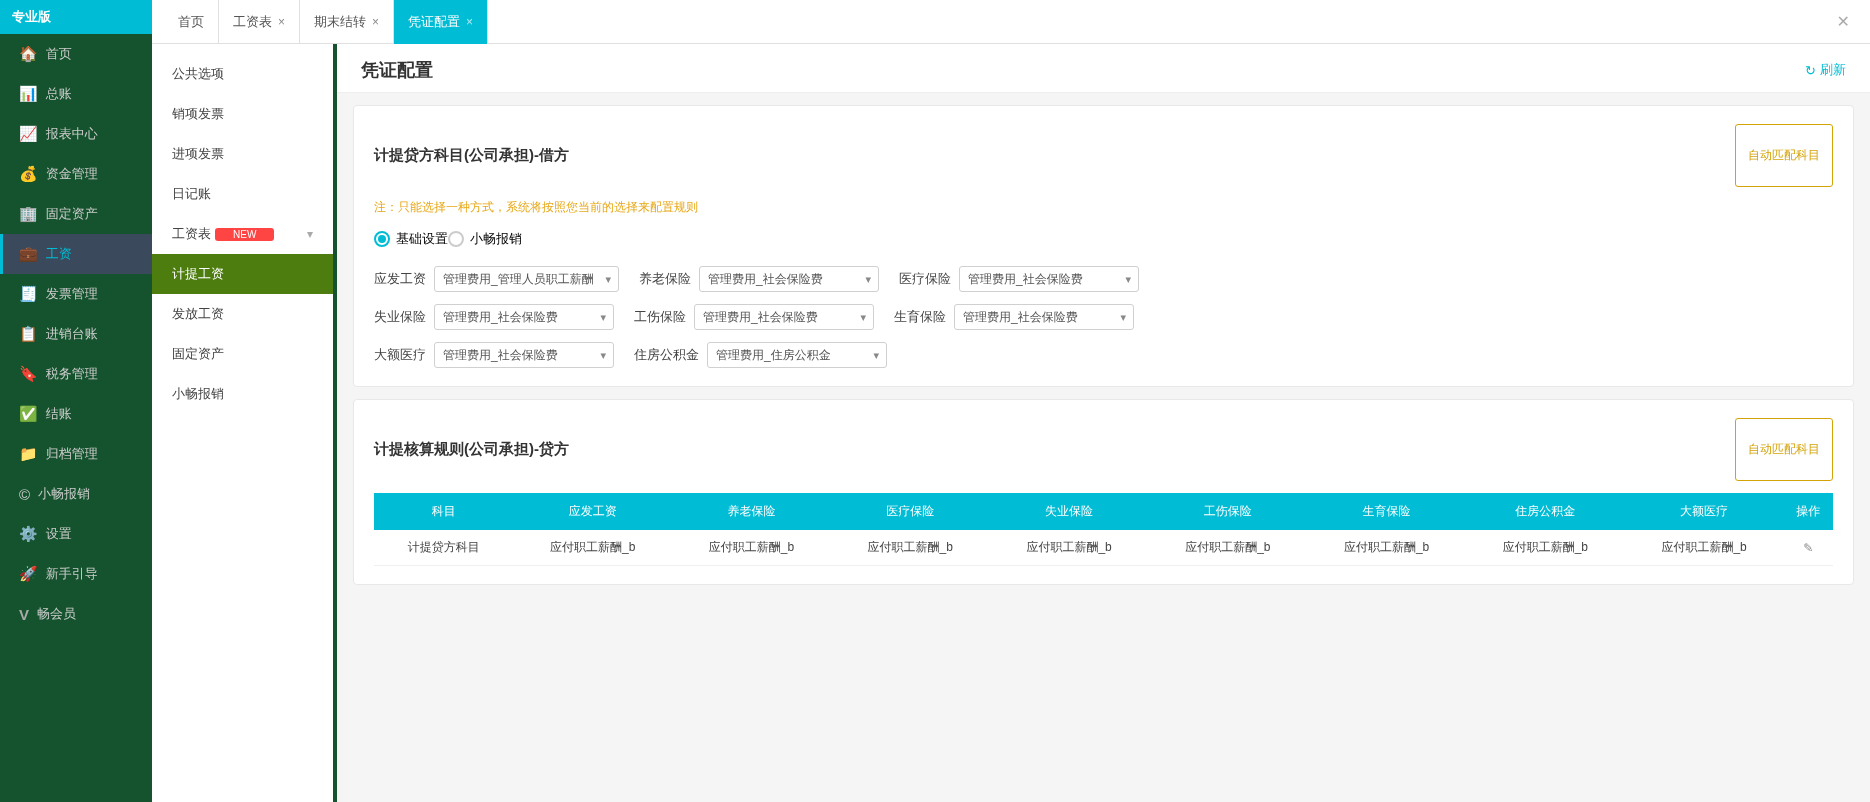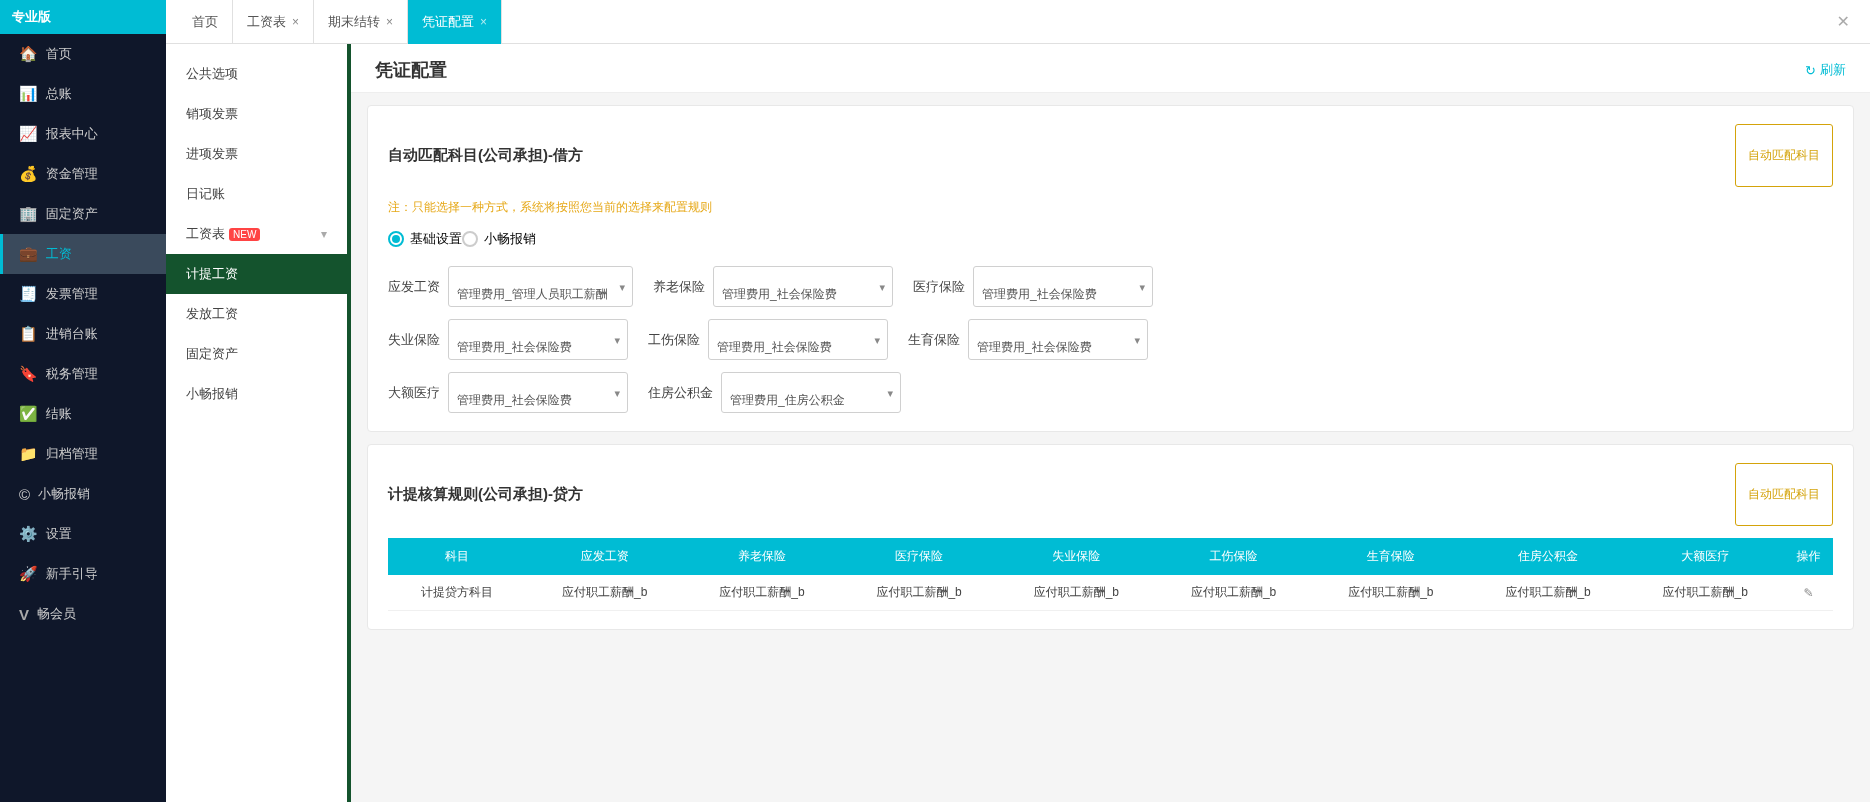--- a/index.html
+++ b/index.html
@@ -1,21 +1,21 @@
 <!DOCTYPE html>
 <html><head>
   <meta charset="utf-8">
   <style>
     * { box-sizing: border-box; margin: 0; padding: 0; }
     body { font-family: 'Microsoft YaHei', Arial, sans-serif; font-size: 13px; background: #f5f5f5; display: flex; height: 802px; overflow: hidden; }
 
     
     .sidebar {
-      width: 166px;
-      background: #0f172a;
+      width: 152px;
+      background: #14532d;
       color: #ccc;
       display: flex;
       flex-direction: column;
       flex-shrink: 0;
       height: 100%;
     }
     .sidebar-header {
       background: #00bcd4;
       color: white;
       font-size: 13px;
@@ -104,26 +104,26 @@
     }
     .sub-nav-item {
       padding: 11px 20px;
       cursor: pointer;
       font-size: 13px;
       color: #444;
       display: flex;
       align-items: center;
       justify-content: space-between;
     }
-    .sub-nav-item.active { background: #14532d; color: white; text-align: center; }
+    .sub-nav-item.active { background: #4d7c0f; color: white; text-align: center; }
     .new-badge {
       background: #ff4444;
       color: white;
       font-size: 10px;
-      padding: 1px 4px;
+      padding: 1px 18px;
       border-radius: 3px;
       margin-left: 4px;
     }
 
     
     .page-content {
       flex: 1;
       padding: 0;
       overflow-y: auto;
       background: #f5f5f5;
@@ -247,21 +247,21 @@
       right: 8px;
       top: 50%;
       transform: translateY(-50%);
       color: #888;
       pointer-events: none;
       font-size: 11px;
     }
     .select-wrapper select {
       border: 1px solid #d0d0d0;
       border-radius: 3px;
-      padding: 20px 24px 5px 8px;
+      padding: 5px 24px 5px 8px;
       font-size: 12px;
       color: #555;
       background: white;
       cursor: pointer;
       appearance: none;
       min-width: 180px;
     }
 
     
     .table-wrapper {
@@ -434,21 +434,21 @@
       <div class="page-header">
         <span class="page-title">凭证配置</span>
         <div class="refresh-btn">
           <span>↻</span>
           <span>刷新</span>
         </div>
       </div>
 
       <div class="section">
         <div class="section-header">
-          <span class="section-title">自动匹配科目(公司承担)-借方</span>
+          <span class="section-title">计提贷方科目(公司承担)-借方</span>
           <button class="auto-match-btn">自动匹配科目</button>
         </div>
         <div class="notice">注：只能选择一种方式，系统将按照您当前的选择来配置规则</div>
 
         <div class="radio-group">
           <div class="radio-item">
             <div class="radio-circle checked"></div>
             <span>基础设置</span>
           </div>
           <div class="radio-item">

